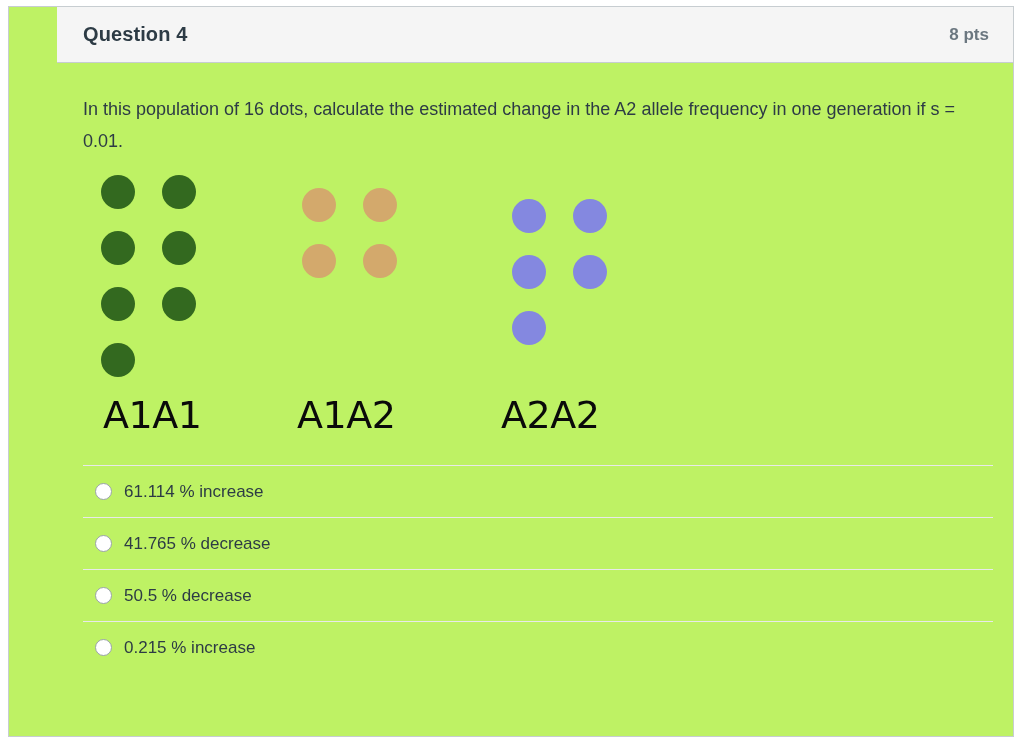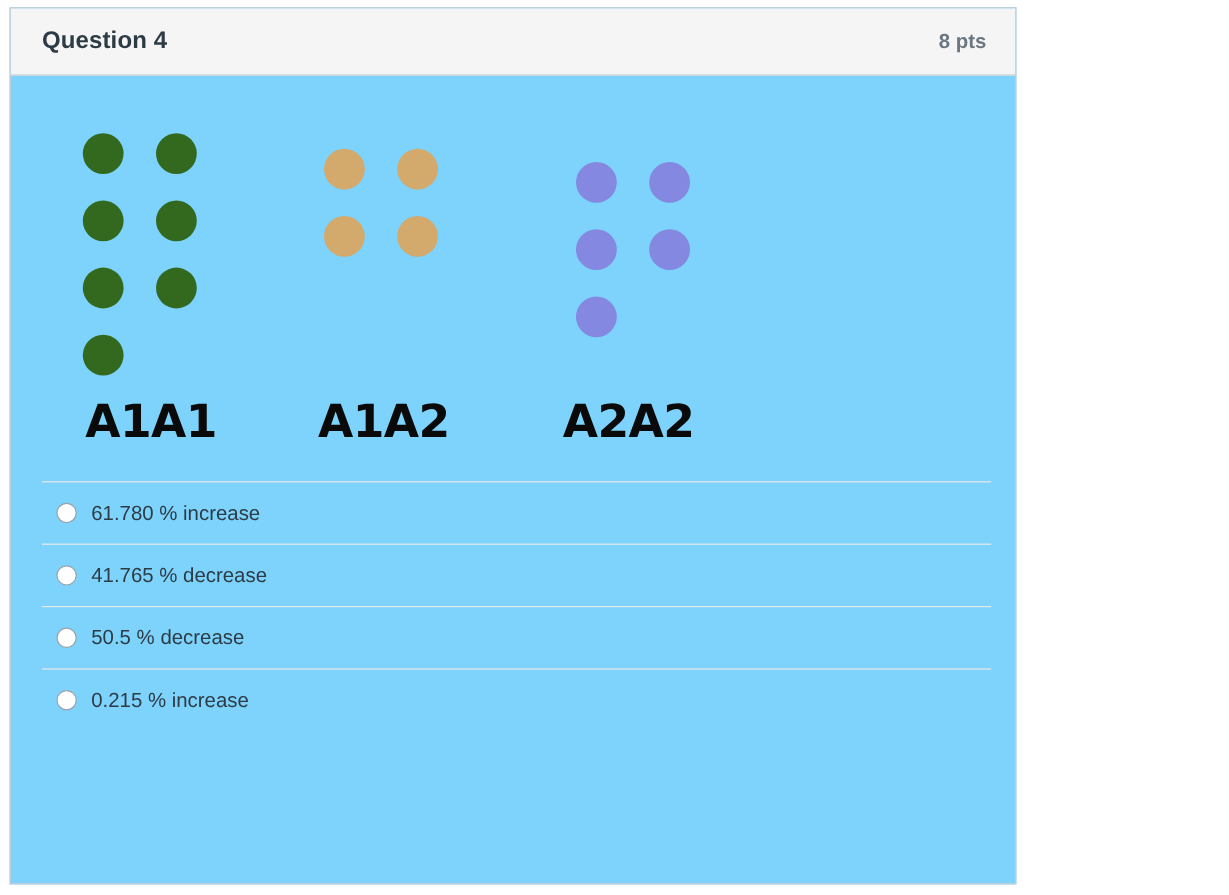--- a/index.html
+++ b/index.html
@@ -12,25 +12,26 @@
   }
   body {
     font-family: "Liberation Sans", sans-serif;
     -webkit-font-smoothing: antialiased;
   }
 
   .question-card {
     position: absolute;
     left: 8px;
     top: 6px;
-    width: 839px;
+    width: 1006px;
     height: 731px;
     border: 1px solid #c7cdd1;
-    background: #7dd3fc;
-    box-sizing: border-box;
+    background: #bef264;
+    box-sizing: border-box;
+    padding-left: 48px;
   }
 
   .question-header {
     height: 56px;
     background: #f5f5f5;
     border-bottom: 1px solid #c7cdd1;
     display: flex;
     align-items: center;
     justify-content: space-between;
     padding: 0 24px 0 26px;
@@ -62,22 +63,21 @@
     max-width: 905px;
     margin: 0;
   }
 
   
   .diagram {
     position: relative;
     width: 560px;
     height: 280px;
     margin-top: 18px;
-    margin-left: 34px;
-    font-weight: bold;
+    margin-left: 18px;
   }
 
   .geno-group {
     position: absolute;
     top: 0;
     width: 160px;
     height: 280px;
   }
   .geno-group.g0 { left: 0px; }
   .geno-group.g1 { left: 182px; }
@@ -155,20 +155,21 @@
 <body>
 
 <div class="question-card">
 
   <div class="question-header">
     <span class="question-title">Question 4</span>
     <span class="question-points">8 pts</span>
   </div>
 
   <div class="question-body">
+    <p class="question-text">In this population of 16 dots, calculate the estimated change in the A2 allele frequency in one generation if s = 0.01.</p>
 
     <div class="diagram">
 
       <div class="geno-group g0">
         <div class="dot-grid">
             <div class="dot-row">
               <div class="dot" style="background: rgb(51, 105, 31);"></div>
               <div class="dot" style="background: rgb(51, 105, 31);"></div>
             </div>
             <div class="dot-row">
@@ -216,21 +217,21 @@
           </div>
         <div class="geno-label">A2A2</div>
       </div>
 
     </div>
   </div>
 
   <div class="answers">
       <div class="answer-row">
         <span class="radio"></span>
-        <span class="answer-label">61.780 % increase</span>
+        <span class="answer-label">61.114 % increase</span>
       </div>
       <div class="answer-row">
         <span class="radio"></span>
         <span class="answer-label">41.765 % decrease</span>
       </div>
       <div class="answer-row">
         <span class="radio"></span>
         <span class="answer-label">50.5 % decrease</span>
       </div>
       <div class="answer-row">

